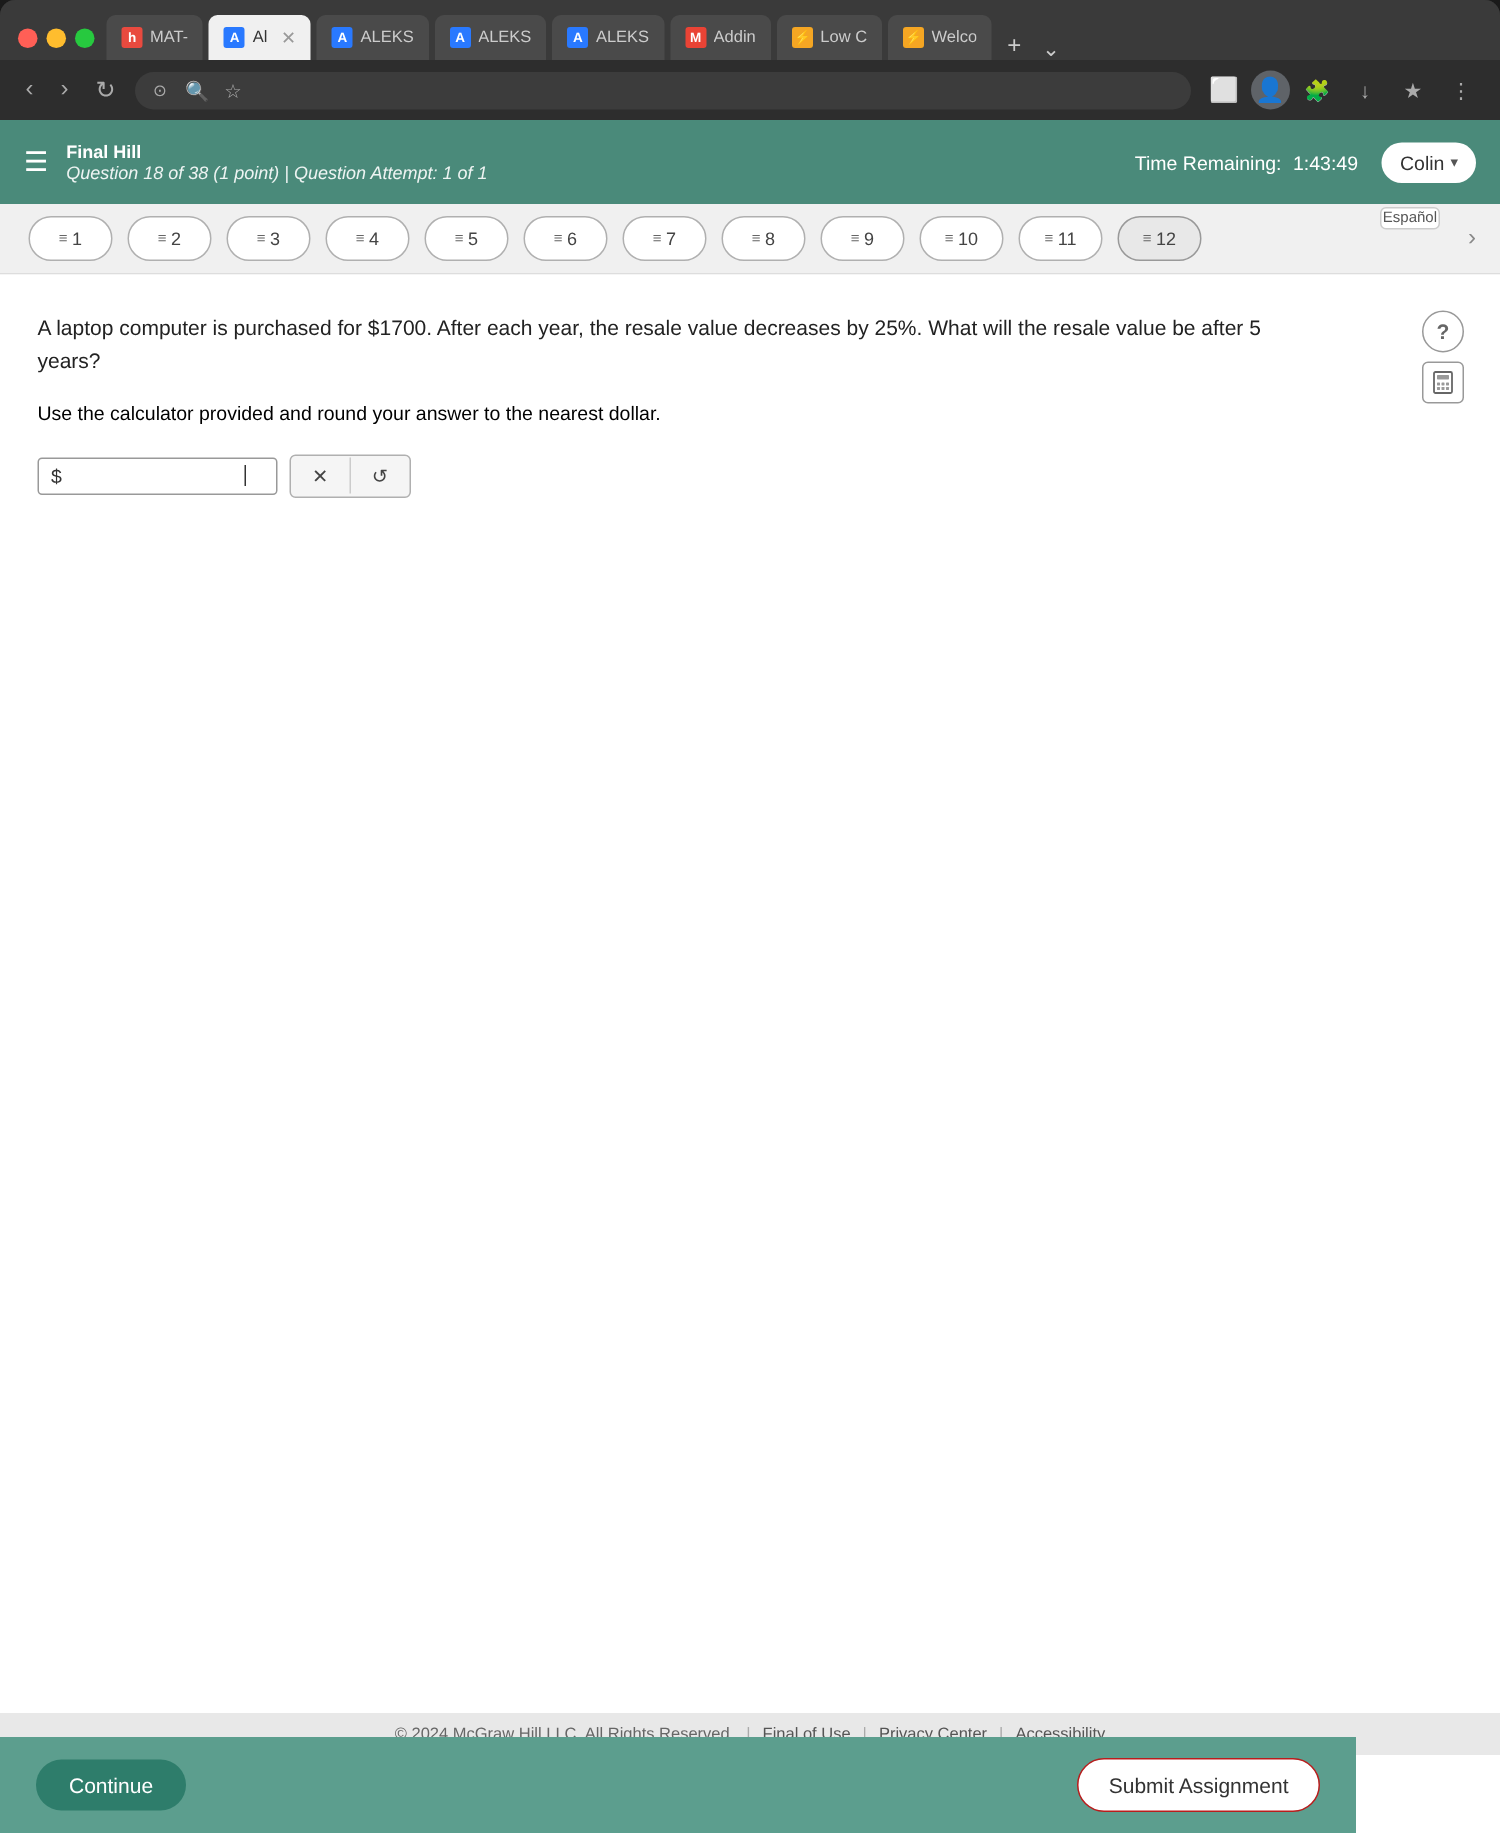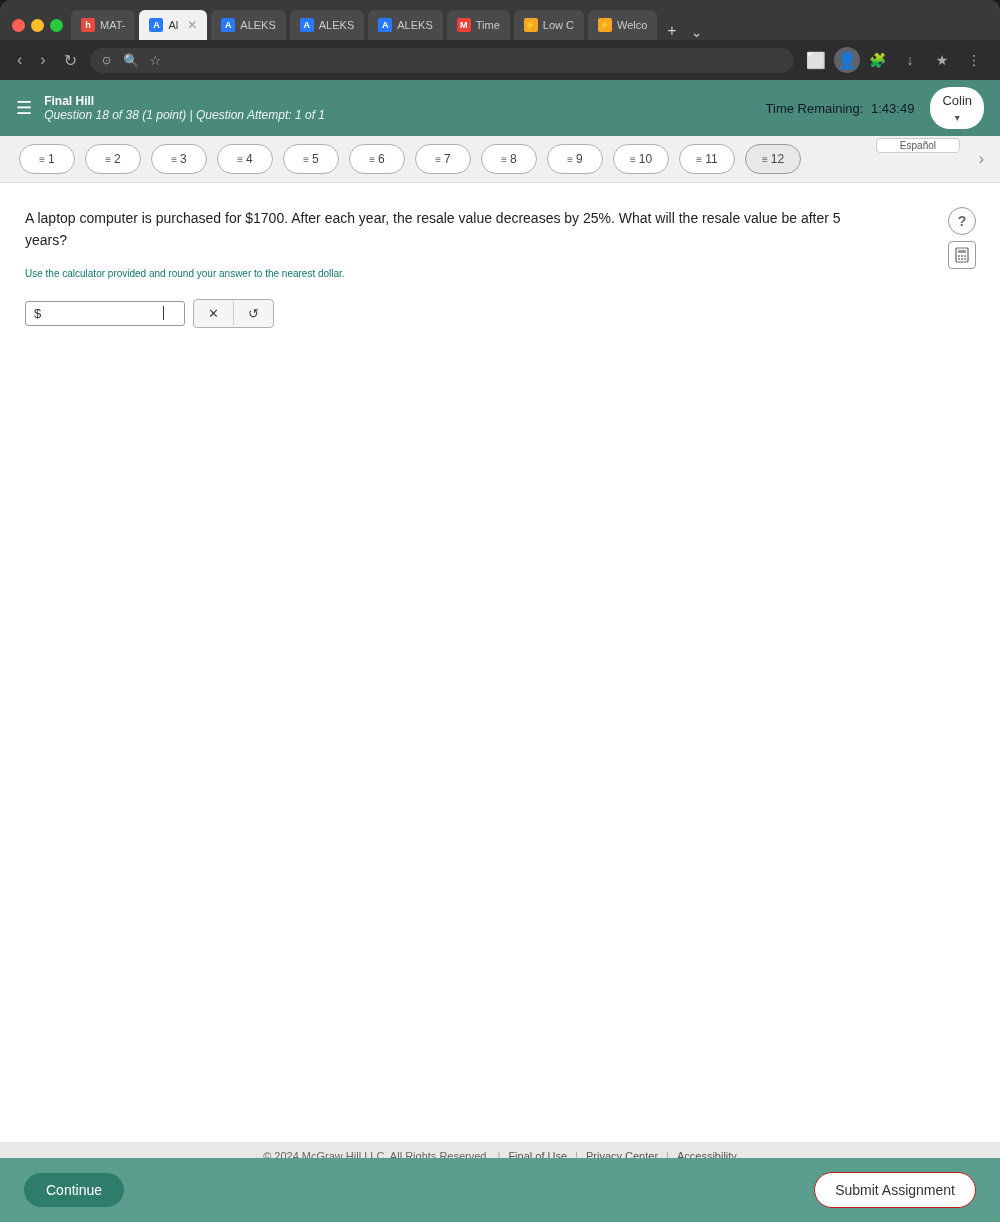--- a/index.html
+++ b/index.html
@@ -36,48 +36,48 @@
     
     .aleks-app { background: white; min-height: 1080px; }
 
     .aleks-header { background: #4a8a7a; padding: 0 16px; display: flex; align-items: center; justify-content: space-between; height: 56px; }
     .header-left { display: flex; align-items: center; gap: 12px; }
     .hamburger { color: white; font-size: 18px; cursor: pointer; background: none; border: none; }
     .header-info { color: white; }
     .exam-title { font-size: 12px; font-weight: 600; color: white; }
     .question-info { font-size: 12px; color: rgba(255,255,255,0.9); font-style: italic; }
     .header-right { display: flex; align-items: center; gap: 16px; }
-    .timer { color: #0f172a; font-size: 13px; font-weight: 500; }
-    .user-btn { background: white; border: none; border-radius: 20px; padding: 6px 12px; display: flex; align-items: center; gap: 4px; cursor: pointer; font-size: 13px; font-weight: 500; color: #333; flex-direction: column; }
+    .timer { color: #ffffff; font-size: 13px; font-weight: 500; }
+    .user-btn { background: white; border: none; border-radius: 20px; padding: 6px 12px; display: flex; align-items: center; gap: 4px; cursor: pointer; font-size: 13px; font-weight: 500; color: #333; }
     .user-chevron { font-size: 10px; color: #555; }
     .q-btn { min-width: 56px; height: 30px; border: 1px solid #b0b0b0; border-radius: 15px; background: white; display: flex; align-items: center; justify-content: center; font-size: 12px; color: #444; cursor: pointer; margin: 0 3px; white-space: nowrap; padding: 0 8px; }
     .q-btn.active { background: #e8e8e8; border-color: #999; }
     .q-btn-icon { font-size: 10px; margin-right: 3px; color: #666; }
     .nav-chevron-right { background: none; border: none; color: #888; font-size: 16px; cursor: pointer; margin-left: 4px; }
 
     
     .main-content { padding: 24px 40px 24px 25px; position: relative; background: white; min-height: 800px; }
     .question-text { font-size: 14px; color: #222; line-height: 1.6; max-width: 820px; margin-bottom: 16px; }
-    .helper-text { font-size: 10px; color: #0f766e; margin-bottom: 20px; }
+    .helper-text { font-size: 13px; color: #000000; margin-bottom: 20px; }
     .help-btn { position: absolute; right: 24px; top: 24px; width: 28px; height: 28px; border-radius: 50%; border: 1px solid #999; background: white; font-size: 14px; color: #666; cursor: pointer; display: flex; align-items: center; justify-content: center; font-weight: bold; }
     .calc-btn { position: absolute; right: 24px; top: 58px; width: 28px; height: 28px; border-radius: 4px; border: 1px solid #999; background: white; font-size: 14px; color: #666; cursor: pointer; display: flex; align-items: center; justify-content: center; }
 
     .answer-row { display: flex; align-items: center; gap: 8px; margin-top: 8px; }
     .dollar-input-wrapper { display: flex; align-items: center; border: 1px solid #999; border-radius: 3px; padding: 4px 8px; width: 160px; background: white; }
     .dollar-sign { font-size: 13px; color: #333; margin-right: 2px; }
     .answer-input { border: none; outline: none; font-size: 13px; width: 120px; color: #333; }
     .input-cursor { display: inline-block; width: 1px; height: 14px; background: #333; animation: blink 1s infinite; vertical-align: middle; }
     @keyframes blink { 0%,100%{opacity:1;} 50%{opacity:0;} }
 
     .clear-reset-btn { display: flex; align-items: center; border: 1px solid #b0b0b0; border-radius: 4px; overflow: hidden; background: #f5f5f5; }
     .cr-btn { padding: 6px 14px; background: none; border: none; font-size: 13px; color: #444; cursor: pointer; }
     .cr-divider { width: 1px; height: 24px; background: #ccc; }
 
     
-    .footer-bar { background: #5c9e8e; padding: 14px 24px; display: flex; align-items: center; justify-content: space-between; position: fixed; bottom: 0; width: 1000px; }
+    .footer-bar { background: #5c9e8e; padding: 14px 24px; display: flex; align-items: center; justify-content: space-between; position: fixed; bottom: 0; width: 904px; }
     .continue-btn { background: #2e7d6b; color: white; border: none; border-radius: 20px; padding: 9px 22px; font-size: 14px; font-weight: 500; cursor: pointer; }
     .submit-btn { background: white; color: #333; border: 1px solid #b91c1c; border-radius: 20px; padding: 9px 20px; font-size: 14px; cursor: pointer; }
 
     .copyright-bar { background: #e8e8e8; padding: 8px 16px; display: flex; align-items: center; justify-content: center; gap: 8px; font-size: 11px; color: #666; position: fixed; bottom: 52px; width: 1000px; }
     .copyright-bar a { color: #555; text-decoration: none; }
     .sep { color: #aaa; }
   </style>
 </head>
 <body>
 
@@ -106,21 +106,21 @@
     <div class="tab">
       <div class="tab-favicon a">A</div>
       <span class="tab-label">ALEKS</span>
     </div>
     <div class="tab">
       <div class="tab-favicon a">A</div>
       <span class="tab-label">ALEKS</span>
     </div>
     <div class="tab">
       <div class="tab-favicon m">M</div>
-      <span class="tab-label">Time</span>
+      <span class="tab-label">Addin</span>
     </div>
     <div class="tab">
       <div class="tab-favicon bolt">⚡</div>
       <span class="tab-label">Low C</span>
     </div>
     <div class="tab">
       <div class="tab-favicon bolt">⚡</div>
       <span class="tab-label">Welco</span>
     </div>
     <button class="new-tab-btn">+</button>
@@ -163,21 +163,21 @@
         <span style="margin-left:4px;">1:43:49</span>
       </div>
       <button class="user-btn">
         <span>Colin</span>
         <span class="user-chevron">▾</span>
       </button>
     </div>
   </div>
 
   <div style="background:#f0f0f0; border-bottom:1px solid #ddd; padding:8px 16px; display:flex; align-items:center; position:relative;">
-    <span style="position:absolute; right:40px; top:2px; background:white; border:1px solid #ccc; border-radius:4px; font-size:10px; padding:1px 23px; color:#555; z-index:1;">Español</span>
+    <span style="position:absolute; right:40px; top:2px; background:white; border:1px solid #ccc; border-radius:4px; font-size:10px; padding:1px 1px; color:#555; z-index:1;">Español</span>
     <div style="display:flex; gap:4px; align-items:center; flex:1;">
       <button class="q-btn"><span class="q-btn-icon">≡</span>1</button>
       <button class="q-btn"><span class="q-btn-icon">≡</span>2</button>
       <button class="q-btn"><span class="q-btn-icon">≡</span>3</button>
       <button class="q-btn"><span class="q-btn-icon">≡</span>4</button>
       <button class="q-btn"><span class="q-btn-icon">≡</span>5</button>
       <button class="q-btn"><span class="q-btn-icon">≡</span>6</button>
       <button class="q-btn"><span class="q-btn-icon">≡</span>7</button>
       <button class="q-btn"><span class="q-btn-icon">≡</span>8</button>
       <button class="q-btn"><span class="q-btn-icon">≡</span>9</button>

